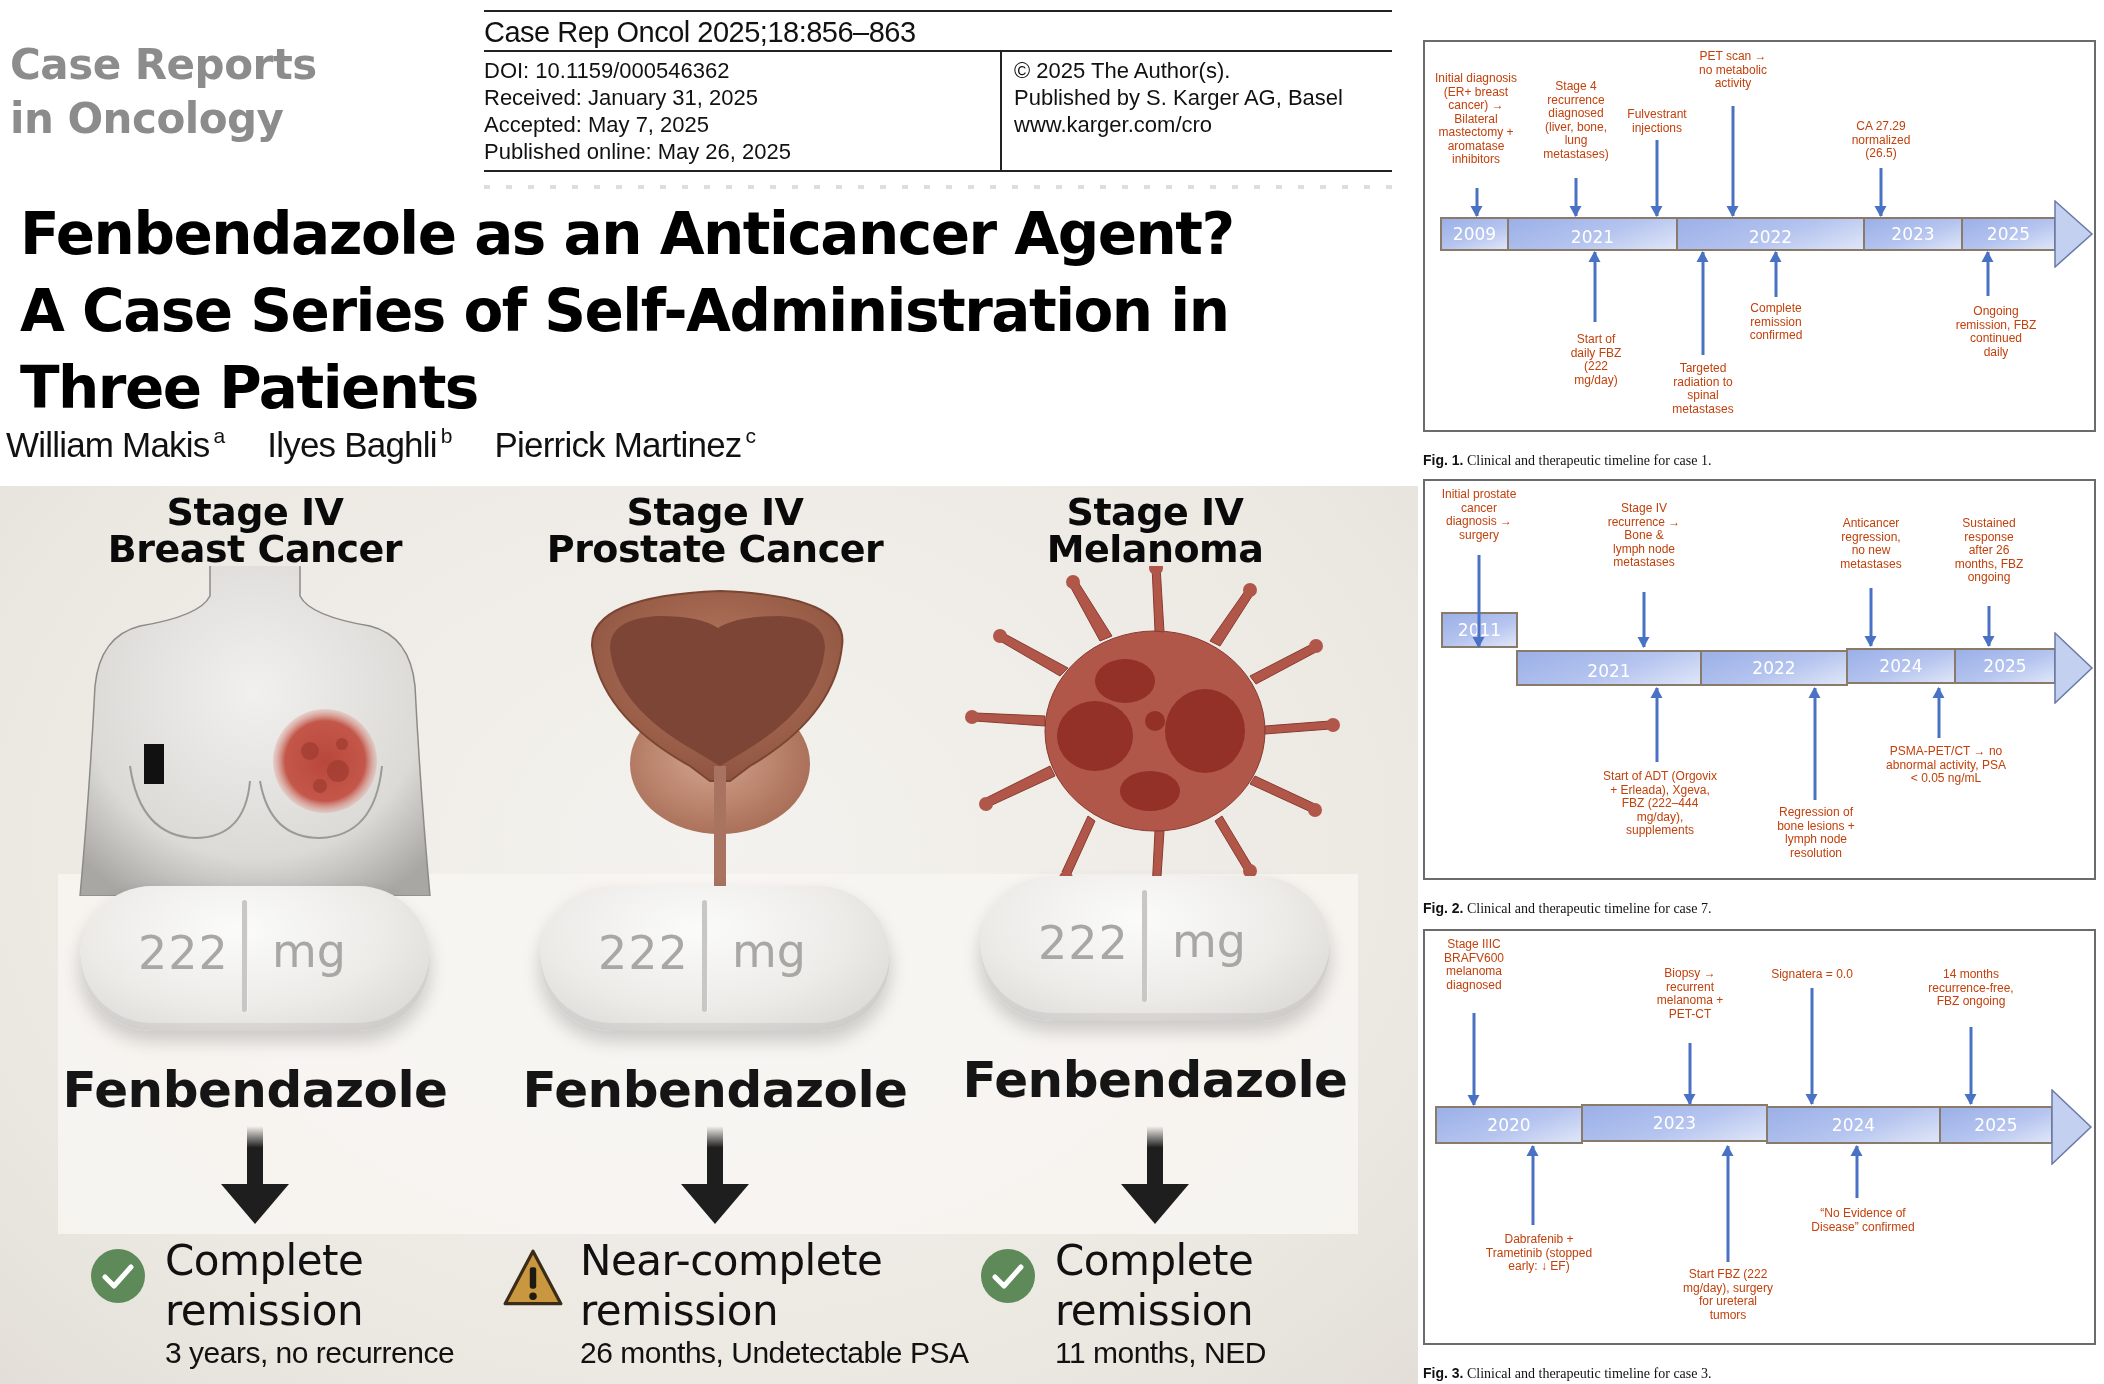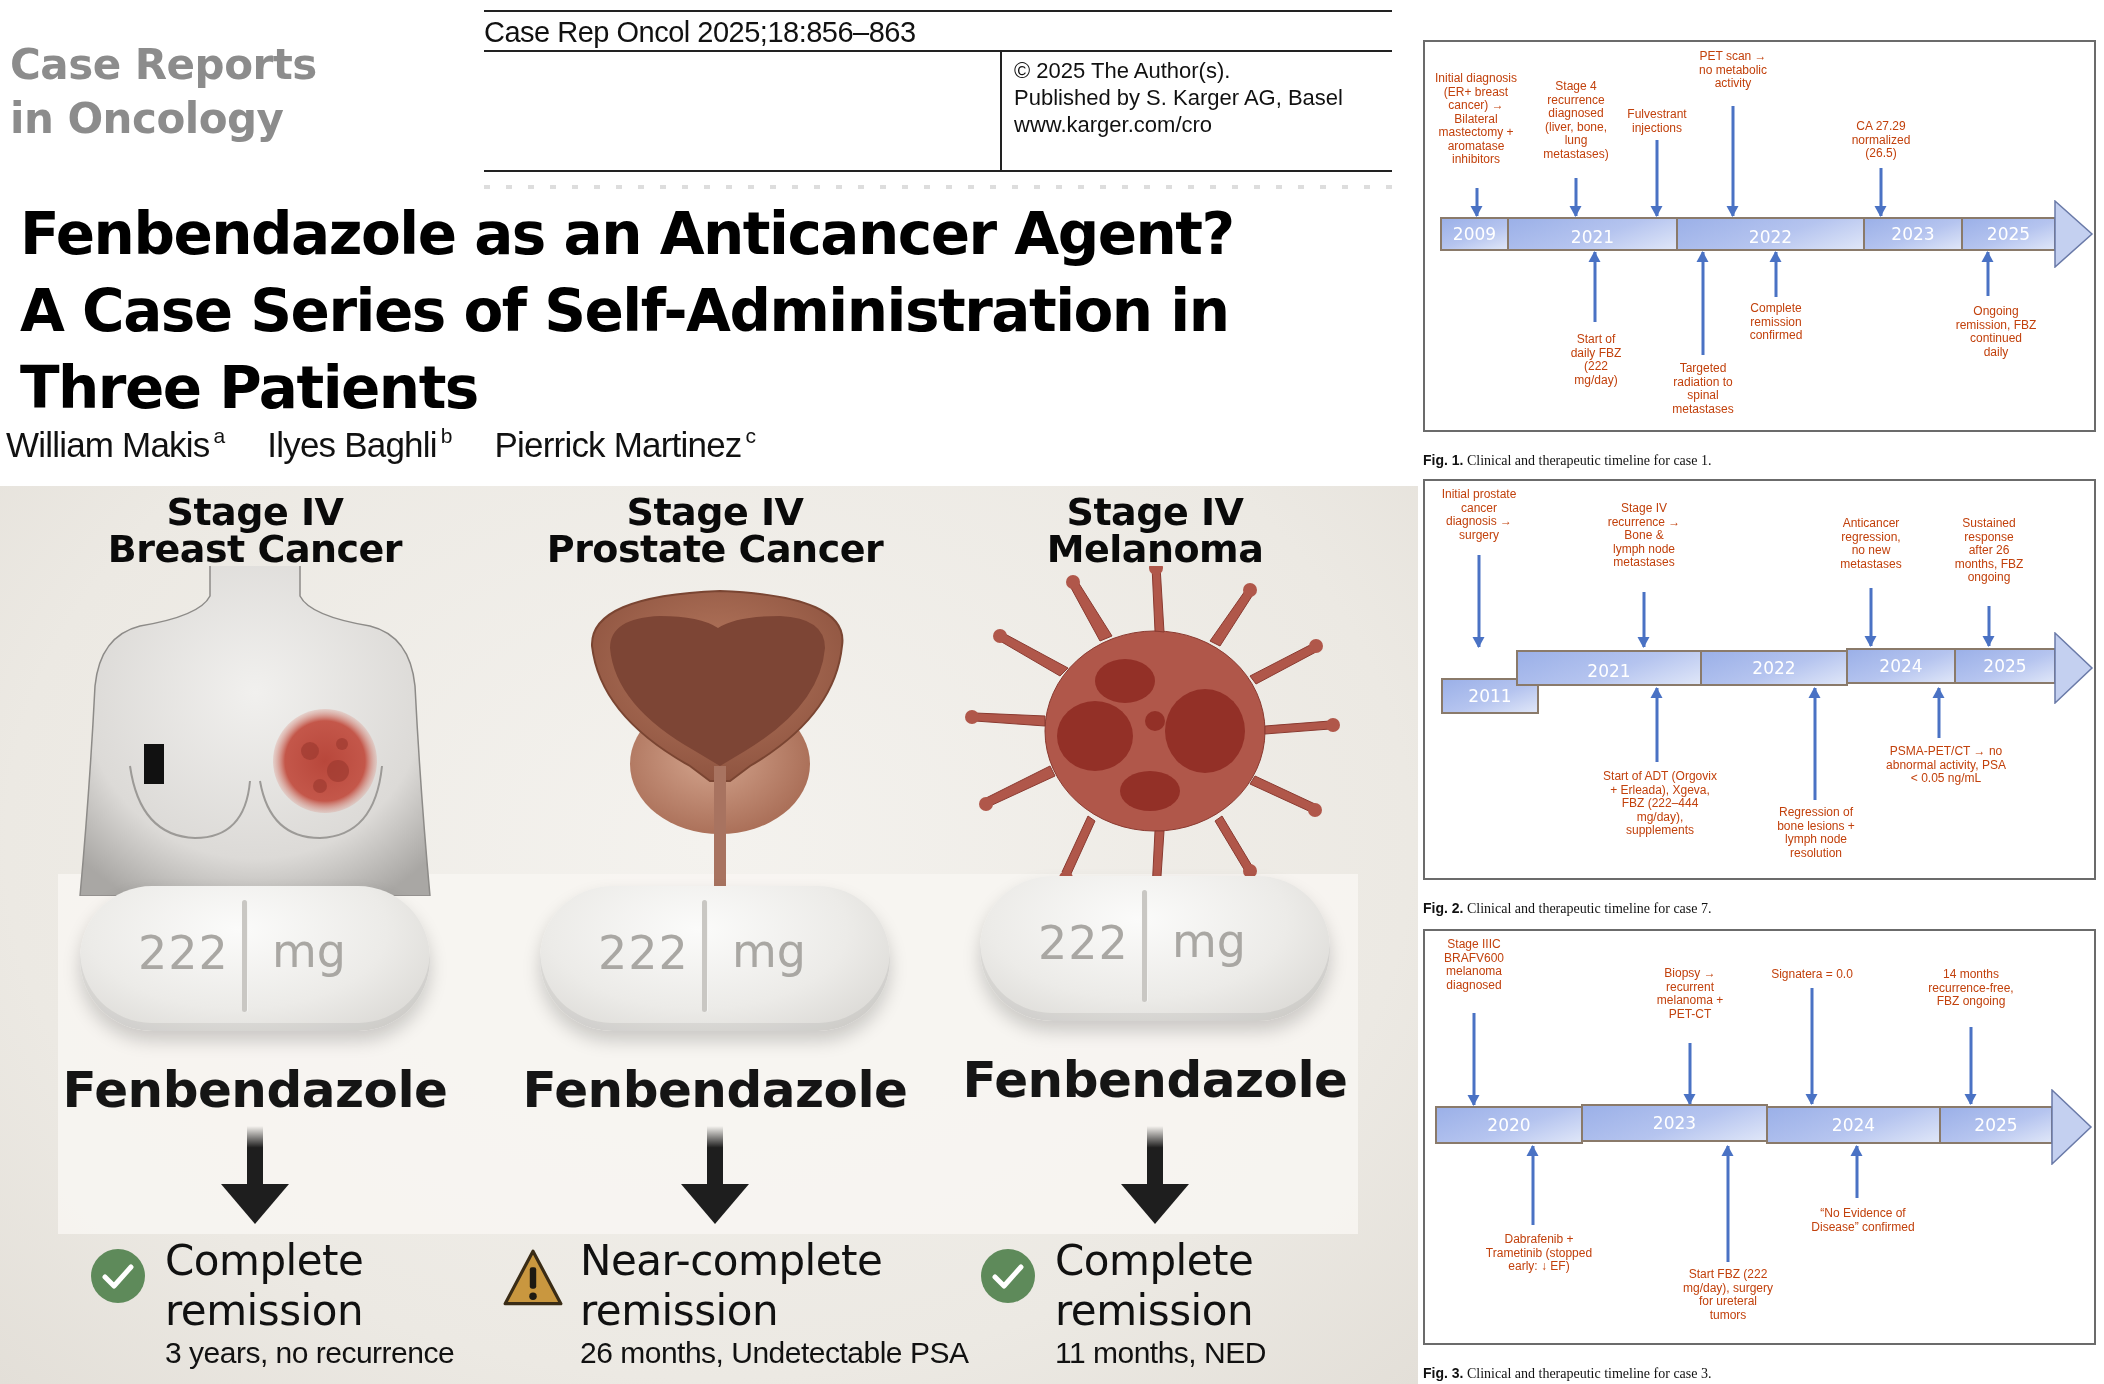--- a/index.html
+++ b/index.html
@@ -57,20 +57,26 @@
 
 <div class="abs logo">
   <div>Case Reports</div>
   <div>in Oncology</div>
 </div>
 
 <div class="abs hdr">
   <div class="rule" style="top:0"></div>
   <div class="journal">Case Rep Oncol 2025;18:856–863</div>
   <div class="rule" style="top:40px"></div>
+  <div class="col" style="left:0">
+    <div>DOI: 10.1159/000546362</div>
+    <div>Received: January 31, 2025</div>
+    <div>Accepted: May 7, 2025</div>
+    <div>Published online: May 26, 2025</div>
+  </div>
   <div class="divider"></div>
   <div class="col" style="left:530px">
     <div>© 2025 The Author(s).</div>
     <div>Published by S. Karger AG, Basel</div>
     <div>www.karger.com/cro</div>
   </div>
   <div class="rule" style="top:160px"></div>
 </div>
 <div class="abs faintline"></div>
 
@@ -325,21 +331,21 @@
   <div class="varrow up" style="left:1988px;top:252px;height:44px"></div>
   <div class="lbl" style="left:1996px;top:305px">Ongoing
 remission, FBZ
 continued
 daily</div>
 </div>
 <div class="caption" style="top:452px"><b>Fig. 1.</b> <span>Clinical and therapeutic timeline for case 1.</span></div>
 
 <div class="figbox" style="top:479px;height:401px"></div>
 <div class="tl">
-  <div class="seg" style="left:1441px;top:678px;width:98px;height:36px">2011</div>
+  <div class="seg" style="left:1441px;top:612px;width:77px;height:36px">2011</div>
   <div class="seg" style="left:1516px;top:650px;width:186px;height:36px;padding-top:6px">2021</div>
   <div class="seg" style="left:1700px;top:650px;width:148px;height:36px">2022</div>
   <div class="seg" style="left:1846px;top:648px;width:110px;height:36px">2024</div>
   <div class="seg" style="left:1954px;top:648px;width:102px;height:36px">2025</div>
   <svg class="abs" style="left:2054px;top:632px" width="40" height="72">
       <polygon points="1,1 38,36 1,71" fill="#c4d0f0" stroke="#6a7aa8" stroke-width="1.5"></polygon>
     </svg>
 
   <div class="lbl" style="left:1479px;top:488px">Initial prostate
 cancer

